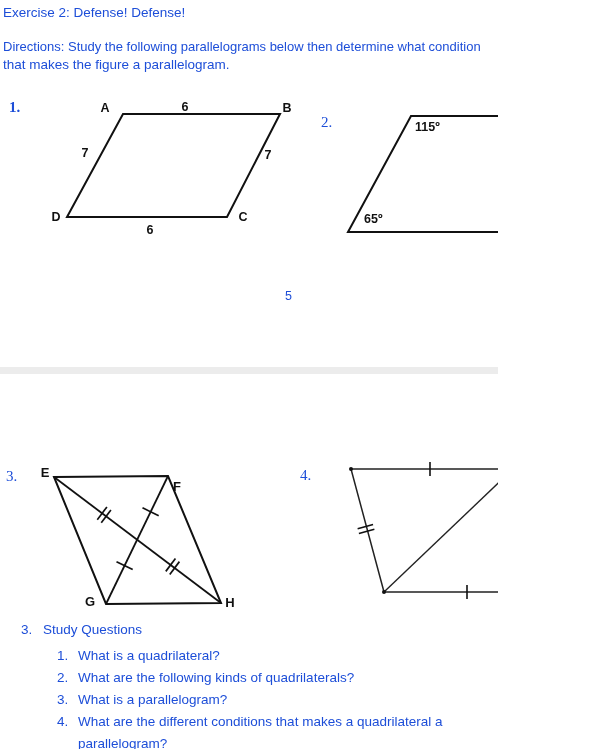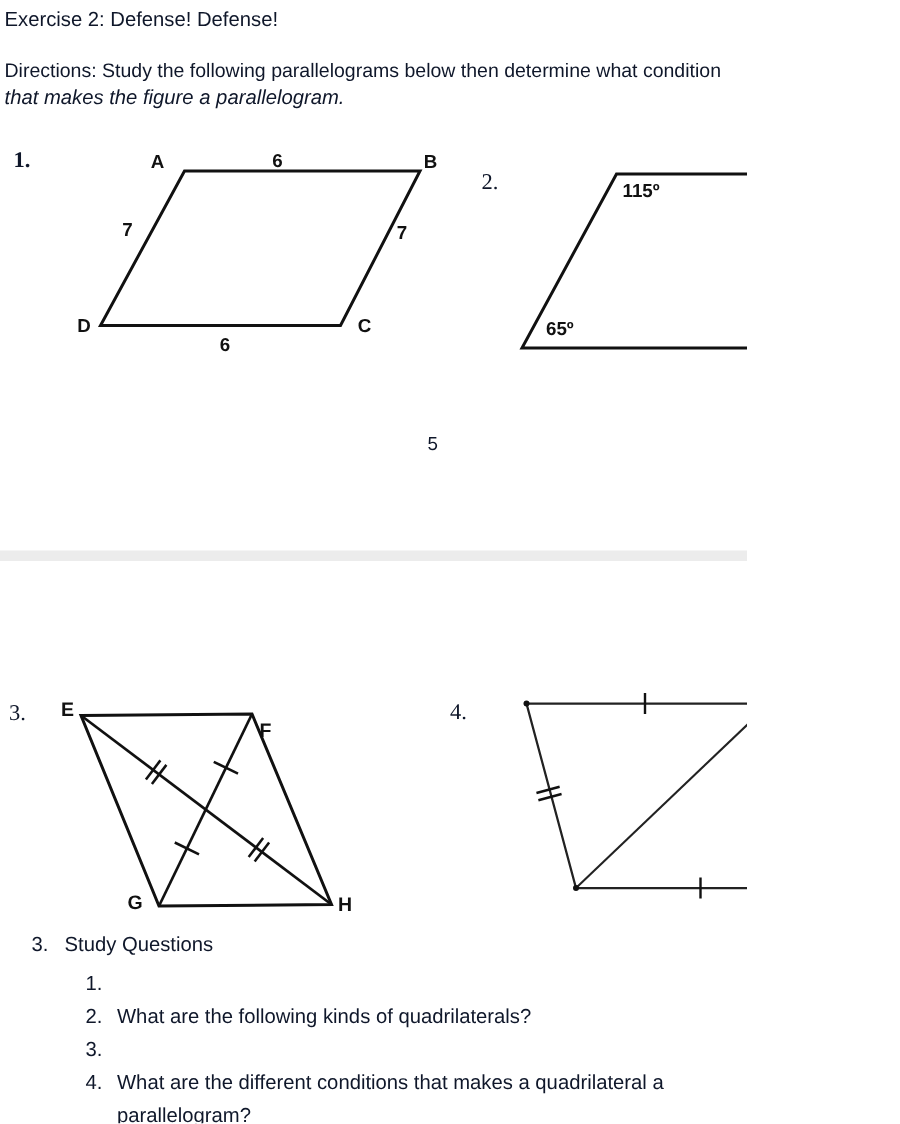--- a/index.html
+++ b/index.html
@@ -1,27 +1,27 @@
 <!DOCTYPE html>
 <html><head>
 <meta charset="utf-8">
 <style>
   html,body{margin:0;padding:0;background:#ffffff;}
   #page{
     position:relative;
     width:498px;height:749px;
     background:#ffffff;
     font-family:"Liberation Sans", sans-serif;
-    color:#0f172a;
+    color:#1d4ed8;
     overflow:hidden;
   }
   .abs{position:absolute;}
   .title{left:3px;top:5px;font-size:13.5px;}
   .dirline1{left:3px;top:39px;font-size:13px;}
-  .dirline2{left:3px;top:57px;font-size:13.5px;font-style:italic;}
+  .dirline2{left:3px;top:57px;font-size:13.5px;}
   .fignum{font-family:"Liberation Serif", serif;font-size:15px;}
   .fignum.bold{font-weight:700;}
   .pagenum{left:285px;top:289px;font-size:12.5px;}
   .separator{left:0;top:367px;width:600px;height:7px;background:#ececec;}
   svg{display:block;}
   svg text{
     font-family:"Liberation Sans", sans-serif;
     font-weight:700;
     font-size:12.5px;
     fill:#111111;
@@ -122,27 +122,29 @@
     </g>
   </svg>
 
   <div class="abs gq-head">
     <span class="num">3.</span>
     <span>Study Questions</span>
   </div>
   <div class="abs gq-items">
     <div class="gq-item">
       <span class="num">1.</span>
+      <span class="txt">What is a quadrilateral?</span>
     </div>
     <div class="gq-item">
       <span class="num">2.</span>
       <span class="txt">What are the following kinds of quadrilaterals?</span>
     </div>
     <div class="gq-item">
       <span class="num">3.</span>
+      <span class="txt">What is a parallelogram?</span>
     </div>
     <div class="gq-item">
       <span class="num">4.</span>
       <span class="txt">What are the different conditions that makes a quadrilateral a parallelogram?</span>
     </div>
   </div>
 
 </div>
 
 </body></html>

